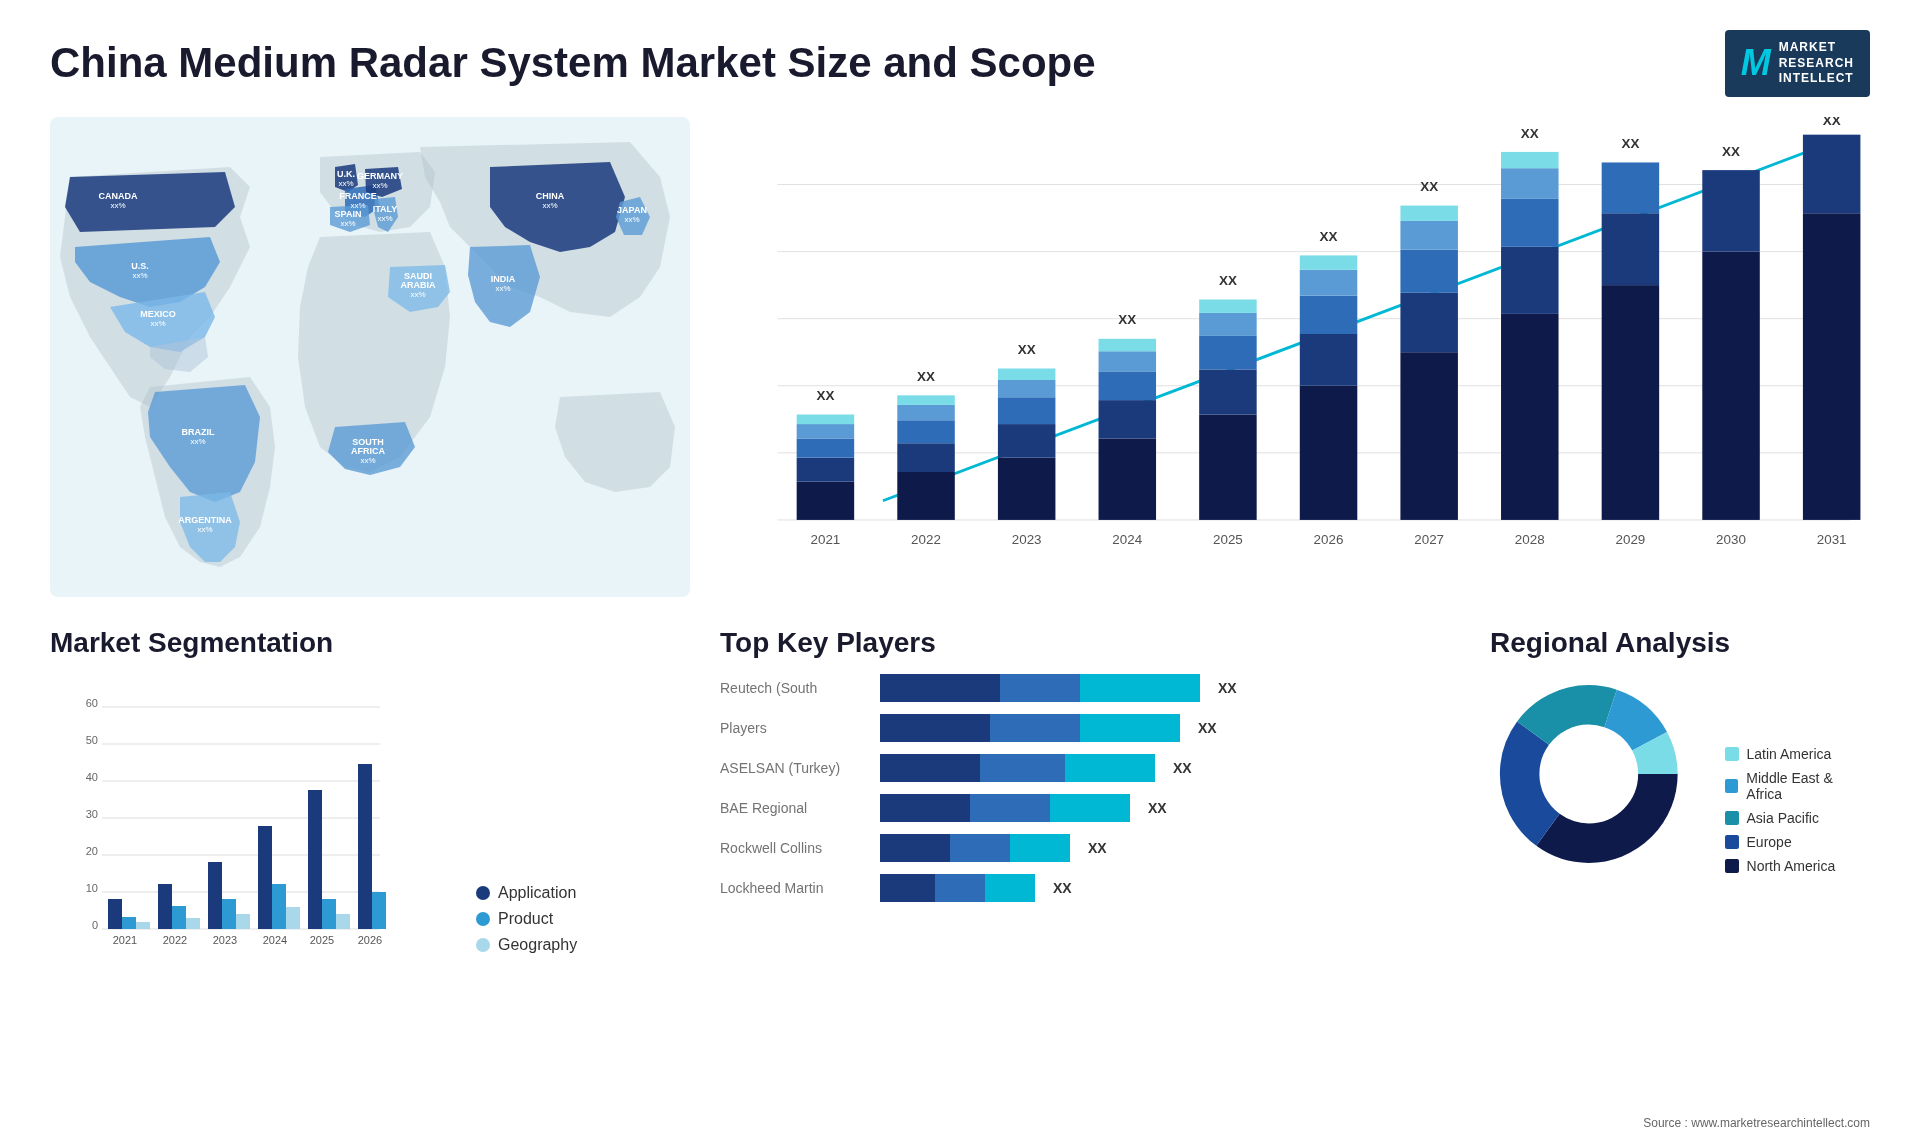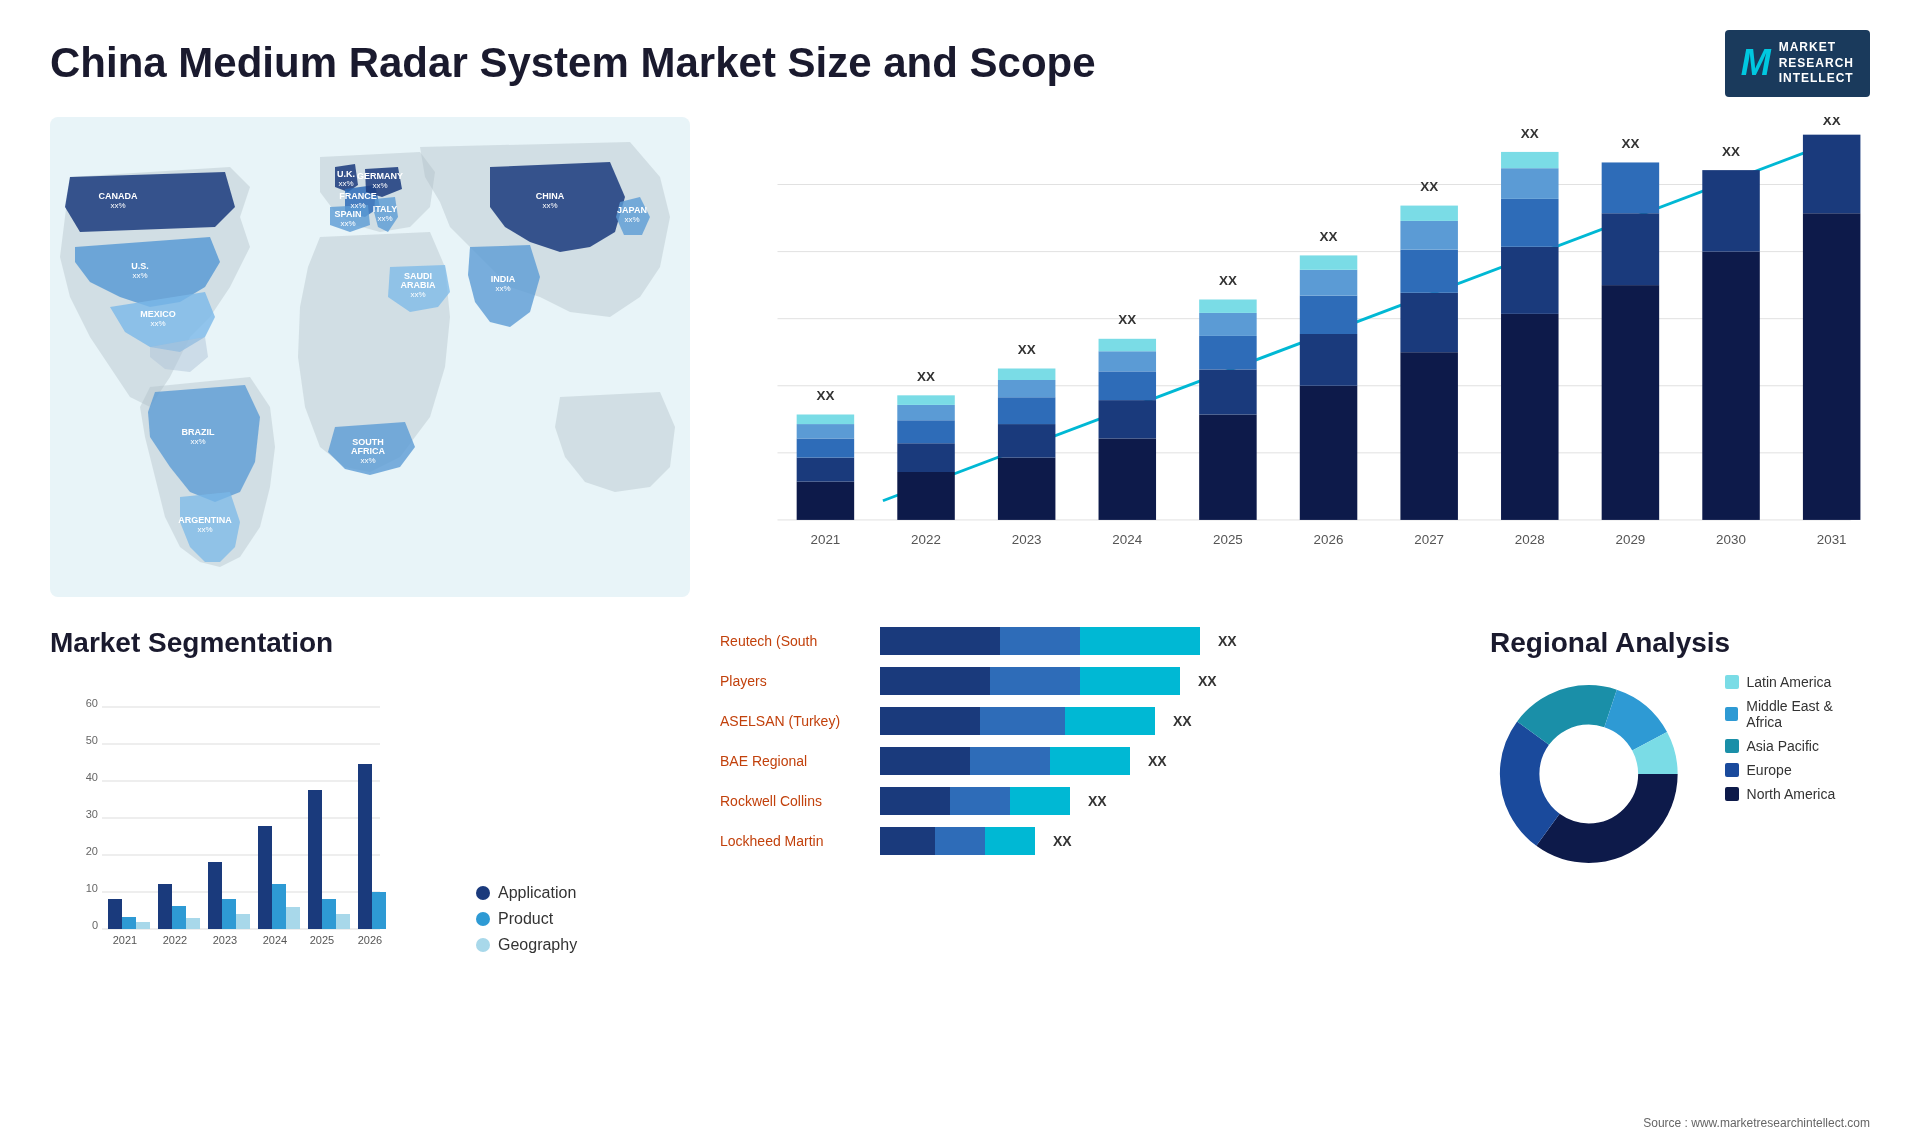--- a/index.html
+++ b/index.html
@@ -86,21 +86,21 @@
       border-radius: 50%;
     }
     .player-row {
       display: flex;
       align-items: center;
       margin-bottom: 12px;
       gap: 10px;
     }
     .player-name {
       font-size: 14px;
-      color: #c2410c;
+      color: #737373;
       width: 150px;
       flex-shrink: 0;
     }
     .player-bar {
       height: 28px;
       display: flex;
     }
     .player-bar-seg1 { background: #1a3a7c; }
     .player-bar-seg2 { background: #2e6cb8; }
     .player-bar-seg3 { background: #00b8d4; }
@@ -419,20 +419,21 @@
           </div>
           <div class="legend-item">
             <div class="legend-dot" style="background:#a8d8ea;"></div>
             <span>Geography</span>
           </div>
         </div>
       </div>
     </div>
 
     <div style="flex:1;">
+      <div class="section-title">Top Key Players</div>
 
       <div class="player-row">
         <div class="player-name">Reutech (South</div>
         <div class="player-bar" style="width:320px;">
           <div class="player-bar-seg1" style="width:120px;height:28px;"></div>
           <div class="player-bar-seg2" style="width:80px;height:28px;"></div>
           <div class="player-bar-seg3" style="width:120px;height:28px;"></div>
         </div>
         <span class="player-value" style="margin-left:8px;">XX</span>
       </div>
@@ -483,21 +484,21 @@
           <div class="player-bar-seg1" style="width:55px;height:28px;"></div>
           <div class="player-bar-seg2" style="width:50px;height:28px;"></div>
           <div class="player-bar-seg3" style="width:50px;height:28px;"></div>
         </div>
         <span class="player-value" style="margin-left:8px;">XX</span>
       </div>
     </div>
 
     <div style="width:380px; flex-shrink:0;">
       <div class="section-title">Regional Analysis</div>
-      <div style="display:flex; align-items:flex-start; gap:37px;">
+      <div style="display:flex; align-items:flex-end; gap:37px;">
 
         <svg viewBox="0 0 200 200" width="200" height="200">
 
           <circle cx="100" cy="100" r="70" fill="none" stroke="#0d1a4a" stroke-width="40" stroke-dasharray="153.9 285.92" stroke-dashoffset="0"></circle>
           <circle cx="100" cy="100" r="70" fill="none" stroke="#1a4a9c" stroke-width="40" stroke-dasharray="109.95 329.87" stroke-dashoffset="-153.9"></circle>
           <circle cx="100" cy="100" r="70" fill="none" stroke="#1a8fa8" stroke-width="40" stroke-dasharray="87.96 351.86" stroke-dashoffset="-263.85"></circle>
           <circle cx="100" cy="100" r="70" fill="none" stroke="#2e9ad4" stroke-width="40" stroke-dasharray="52.78 387.04" stroke-dashoffset="-351.81"></circle>
           <circle cx="100" cy="100" r="70" fill="none" stroke="#7adce6" stroke-width="40" stroke-dasharray="35.19 404.63" stroke-dashoffset="-404.59"></circle>
 
           <circle cx="100" cy="100" r="49" fill="white"></circle>

